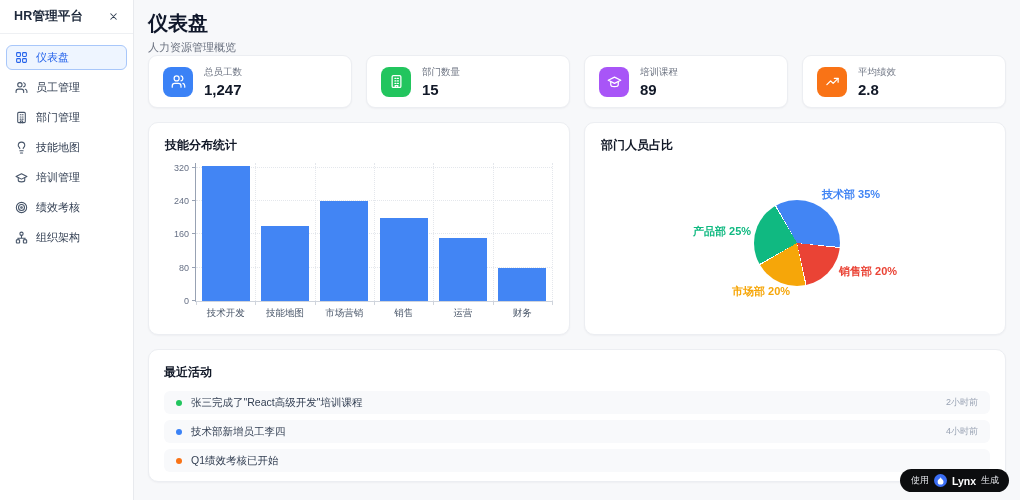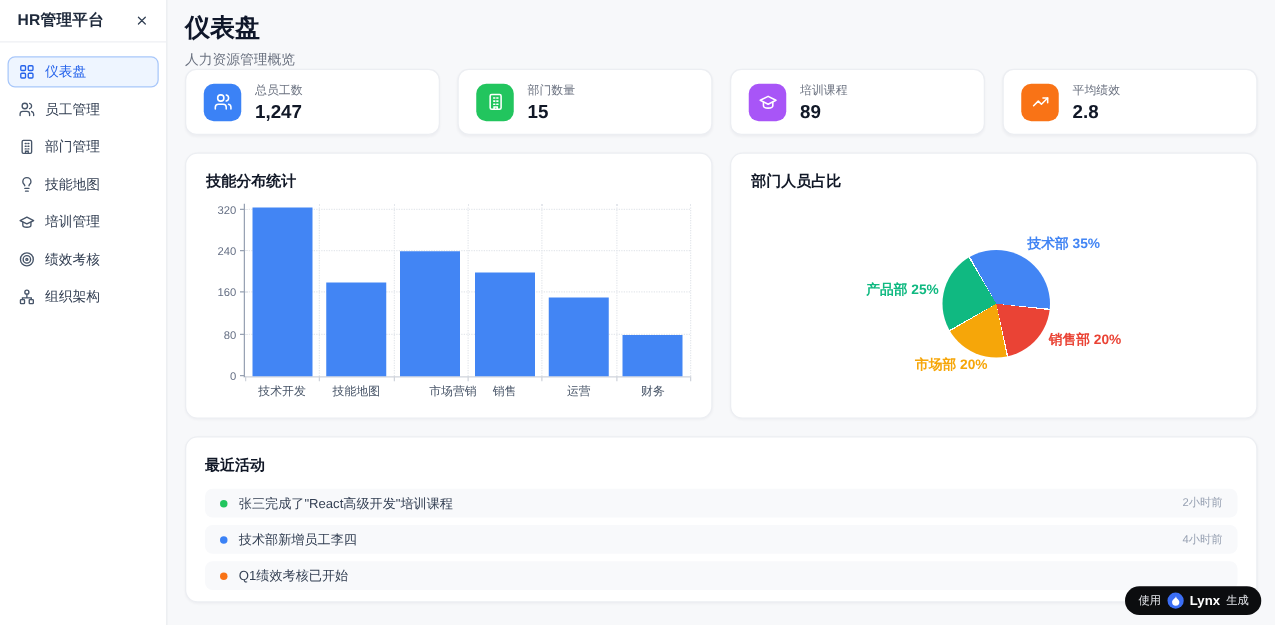--- a/index.html
+++ b/index.html
@@ -238,21 +238,21 @@
           <div class="xtick" style="left: 33.3333%;"></div>
           <div class="xtick" style="left: 50%;"></div>
           <div class="xtick" style="left: 66.6667%;"></div>
           <div class="xtick" style="left: 83.3333%;"></div>
           <div class="xtick" style="left: 100%;"></div>
           <div class="bar" style="left: calc(8.33333% - 24px); height: 98.1873%; background: rgb(66, 133, 244);"></div>
           <div class="xlabel" style="left: 8.33333%;">技术开发</div>
           <div class="bar" style="left: calc(25% - 24px); height: 54.3807%; background: rgb(66, 133, 244);"></div>
           <div class="xlabel" style="left: 25%;">技能地图</div>
           <div class="bar" style="left: calc(41.6667% - 24px); height: 72.5076%; background: rgb(66, 133, 244);"></div>
-          <div class="xlabel" style="left: 41.6667%; margin-left: 18px;">市场营销</div>
+          <div class="xlabel" style="left: 41.6667%;">市场营销</div>
           <div class="bar" style="left: calc(58.3333% - 24px); height: 60.423%; background: rgb(66, 133, 244);"></div>
           <div class="xlabel" style="left: 58.3333%;">销售</div>
           <div class="bar" style="left: calc(75% - 24px); height: 45.3172%; background: rgb(66, 133, 244);"></div>
           <div class="xlabel" style="left: 75%;">运营</div>
           <div class="bar" style="left: calc(91.6667% - 24px); height: 24.1692%; background: rgb(66, 133, 244);"></div>
           <div class="xlabel" style="left: 91.6667%;">财务</div>
         </div>
     </div>
     <div class="chart-card">
       <div class="card-title">部门人员占比</div>

